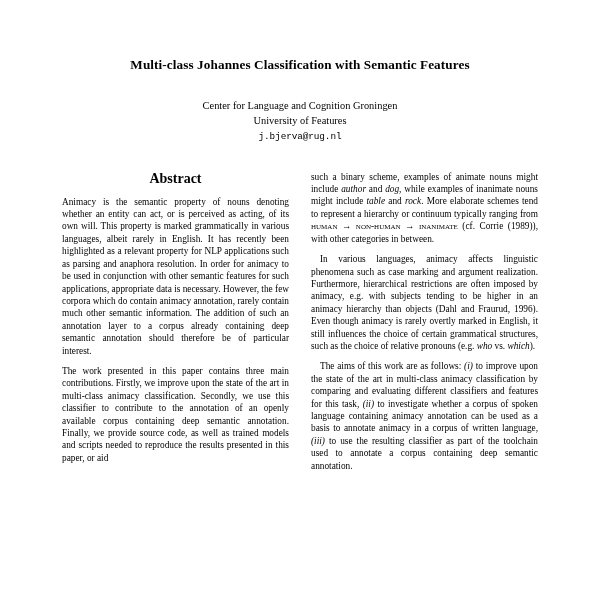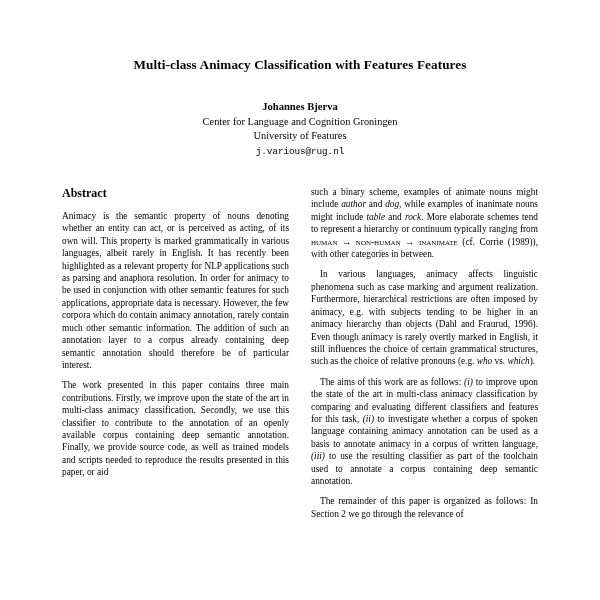--- a/index.html
+++ b/index.html
@@ -51,22 +51,22 @@
   .columns {
     display: flex;
     gap: 22px;
     margin-top: 26px;
   }
   .col {
     width: 227px;
     flex: 0 0 227px;
   }
   .sec-head {
-    text-align: left;
-    font-size: 12px;
+    text-align: center;
+    font-size: 14px;
     font-weight: bold;
     margin: 0 0 9px 0;
   }
   p.body-text {
     font-size: 9.3px;
     line-height: 1.335;
     text-align: justify;
     margin: 0 0 8px 0;
     text-indent: 0;
     hyphens: auto;
@@ -77,38 +77,36 @@
   .sc {
     font-variant: small-caps;
   }
   i { }
 </style>
 </head>
 <body>
 
 <div class="page">
 
-  <h1 class="title">Multi-class Animacy Classification with Features Features</h1>
+  <h1 class="title">Multi-class Johannes Classification with Semantic Features</h1>
 
   <div class="authors">
-    <div class="author-name">Johannes Bjerva</div>
     <div class="affil">Center for Language and Cognition Groningen</div>
     <div class="affil">University of Features</div>
-    <div class="email">j.various@rug.nl</div>
+    <div class="email">j.bjerva@rug.nl</div>
   </div>
 
   <div class="columns">
 
     <div class="col">
       <div class="sec-head">Abstract</div>
       <p class="body-text">Animacy is the semantic property of nouns denoting whether an entity can act, or is perceived as acting, of its own will. This property is marked grammatically in various languages, albeit rarely in English. It has recently been highlighted as a relevant property for NLP applications such as parsing and anaphora resolution. In order for animacy to be used in conjunction with other semantic features for such applications, appropriate data is necessary. However, the few corpora which do contain animacy annotation, rarely contain much other semantic information. The addition of such an annotation layer to a corpus already containing deep semantic annotation should therefore be of particular interest.</p>
       <p class="body-text">The work presented in this paper contains three main contributions. Firstly, we improve upon the state of the art in multi-class animacy classification. Secondly, we use this classifier to contribute to the annotation of an openly available corpus containing deep semantic annotation. Finally, we provide source code, as well as trained models and scripts needed to reproduce the results presented in this paper, or aid</p>
     </div>
 
     <div class="col">
       <p class="body-text">such a binary scheme, examples of animate nouns might include <i>author</i> and <i>dog</i>, while examples of inanimate nouns might include <i>table</i> and <i>rock</i>. More elaborate schemes tend to represent a hierarchy or continuum typically ranging from <span class="sc">human</span> → <span class="sc">non-human</span> → <span class="sc">inanimate</span> (cf. Corrie (1989)), with other categories in between.</p>
       <p class="body-text indent">In various languages, animacy affects linguistic phenomena such as case marking and argument realization. Furthermore, hierarchical restrictions are often imposed by animacy, e.g. with subjects tending to be higher in an animacy hierarchy than objects (Dahl and Fraurud, 1996). Even though animacy is rarely overtly marked in English, it still influences the choice of certain grammatical structures, such as the choice of relative pronouns (e.g. <i>who</i> vs. <i>which</i>).</p>
       <p class="body-text indent">The aims of this work are as follows: <i>(i)</i> to improve upon the state of the art in multi-class animacy classification by comparing and evaluating different classifiers and features for this task, <i>(ii)</i> to investigate whether a corpus of spoken language containing animacy annotation can be used as a basis to annotate animacy in a corpus of written language, <i>(iii)</i> to use the resulting classifier as part of the toolchain used to annotate a corpus containing deep semantic annotation.</p>
-      <p class="body-text indent">The remainder of this paper is organized as follows: In Section 2 we go through the relevance of</p>
     </div>
 
   </div>
 </div>
 
 </body></html>

